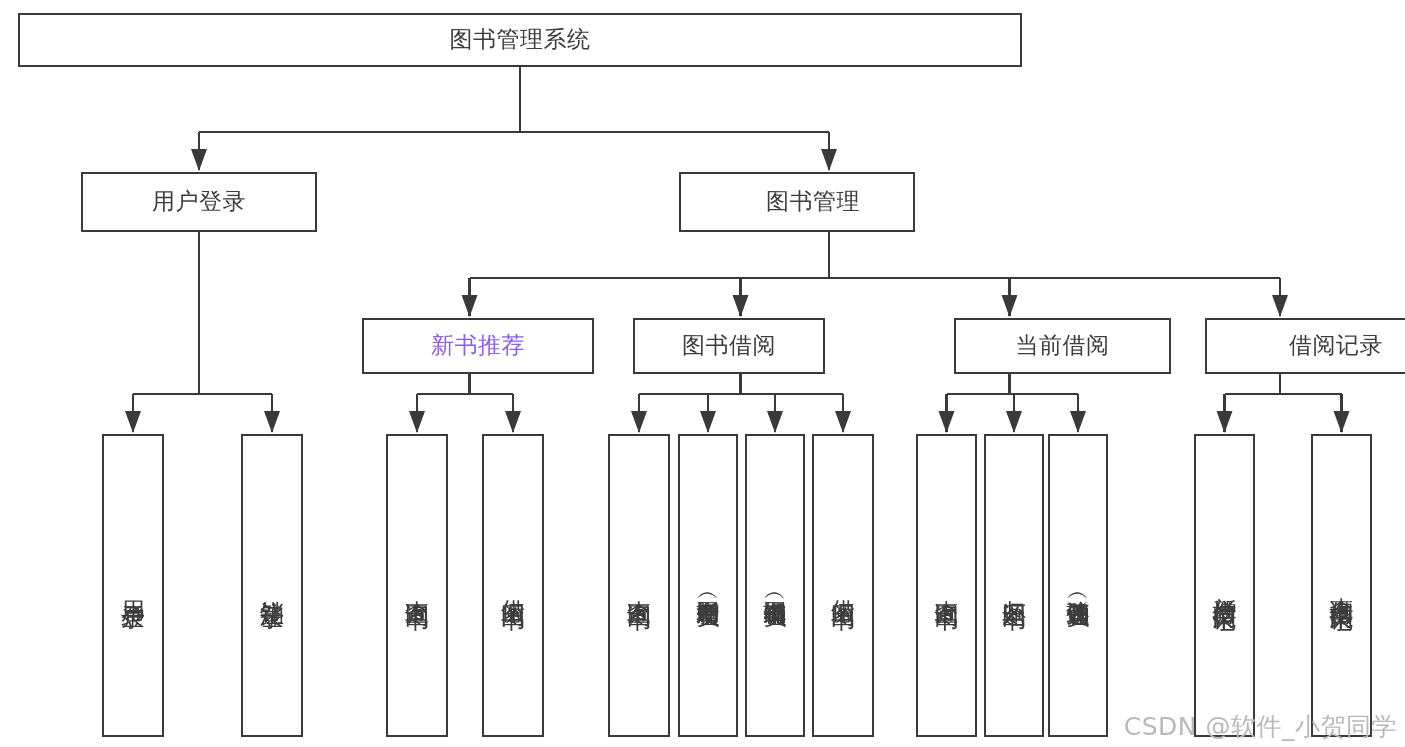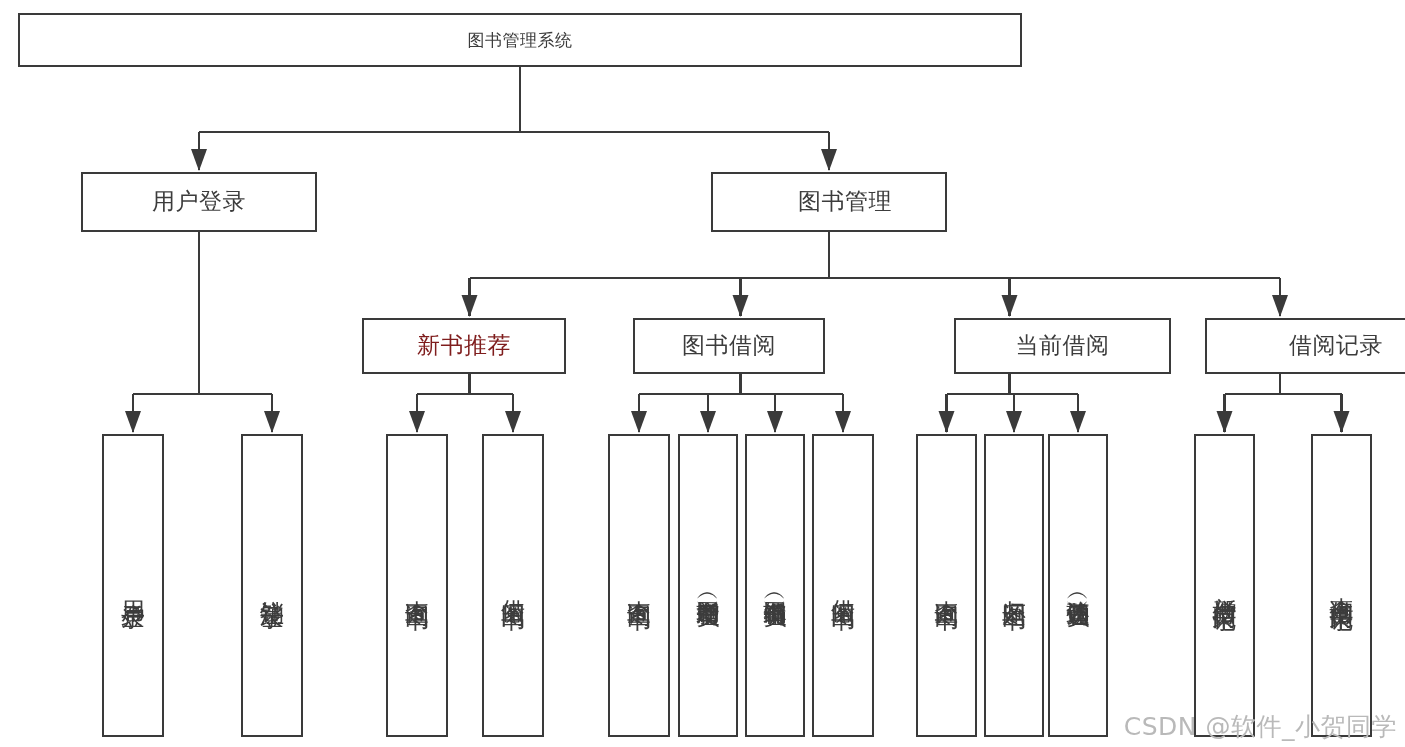--- a/index.html
+++ b/index.html
@@ -42,21 +42,21 @@
     text-align: center;
     line-height: 1.18;
     letter-spacing: 0.5px;
     white-space: nowrap;
   }
   
   .node.h .lbl {
     font-size: 23px;
   }
   .node.root .lbl {
-    font-size: 17px;
+    font-size: 23px;
   }
   
   .node.v {
     align-items: center;
     justify-content: center;
     padding: 4px 0;
   }
   .node.v .lbl {
     writing-mode: vertical-rl;
     text-orientation: upright;
@@ -139,24 +139,24 @@
       <line x1="1341.5" y1="394" x2="1341.5" y2="432" stroke="#3a3a3a" stroke-width="2.4" shape-rendering="crispEdges"></line>
       <path d="M 1333.5 411 L 1349.5 411 L 1341.5 433 Z" fill="#3a3a3a"></path>
     </svg>
   <div id="node-layer">
       <div class="node h root" style="left: 18px; top: 13px; width: 1004px; height: 54px; border-color: rgb(58, 58, 58); color: rgb(60, 60, 60);">
         <span class="lbl">图书管理系统</span>
       </div>
       <div class="node h" style="left: 81px; top: 172px; width: 236px; height: 60px; border-color: rgb(58, 58, 58); color: rgb(60, 60, 60);">
         <span class="lbl">用户登录</span>
       </div>
-      <div class="node h" style="left: 711px; top: 172px; width: 236px; height: 60px; border-color: rgb(58, 58, 58); color: rgb(60, 60, 60); padding-left: 32px;">
+      <div class="node h" style="left: 679px; top: 172px; width: 236px; height: 60px; border-color: rgb(58, 58, 58); color: rgb(60, 60, 60); padding-left: 32px;">
         <span class="lbl">图书管理</span>
       </div>
-      <div class="node h" style="left: 362px; top: 318px; width: 204px; height: 56px; border-color: rgb(58, 58, 58); color: #7f1d1d;">
+      <div class="node h" style="left: 362px; top: 318px; width: 232px; height: 56px; border-color: rgb(58, 58, 58); color: #8b5cf6;">
         <span class="lbl">新书推荐</span>
       </div>
       <div class="node h" style="left: 633px; top: 318px; width: 192px; height: 56px; border-color: rgb(58, 58, 58); color: rgb(60, 60, 60);">
         <span class="lbl">图书借阅</span>
       </div>
       <div class="node h" style="left: 954px; top: 318px; width: 217px; height: 56px; border-color: rgb(58, 58, 58); color: rgb(60, 60, 60);">
         <span class="lbl">当前借阅</span>
       </div>
       <div class="node h" style="left: 1205px; top: 318px; width: 262px; height: 56px; border-color: rgb(58, 58, 58); color: rgb(60, 60, 60);">
         <span class="lbl">借阅记录</span>

